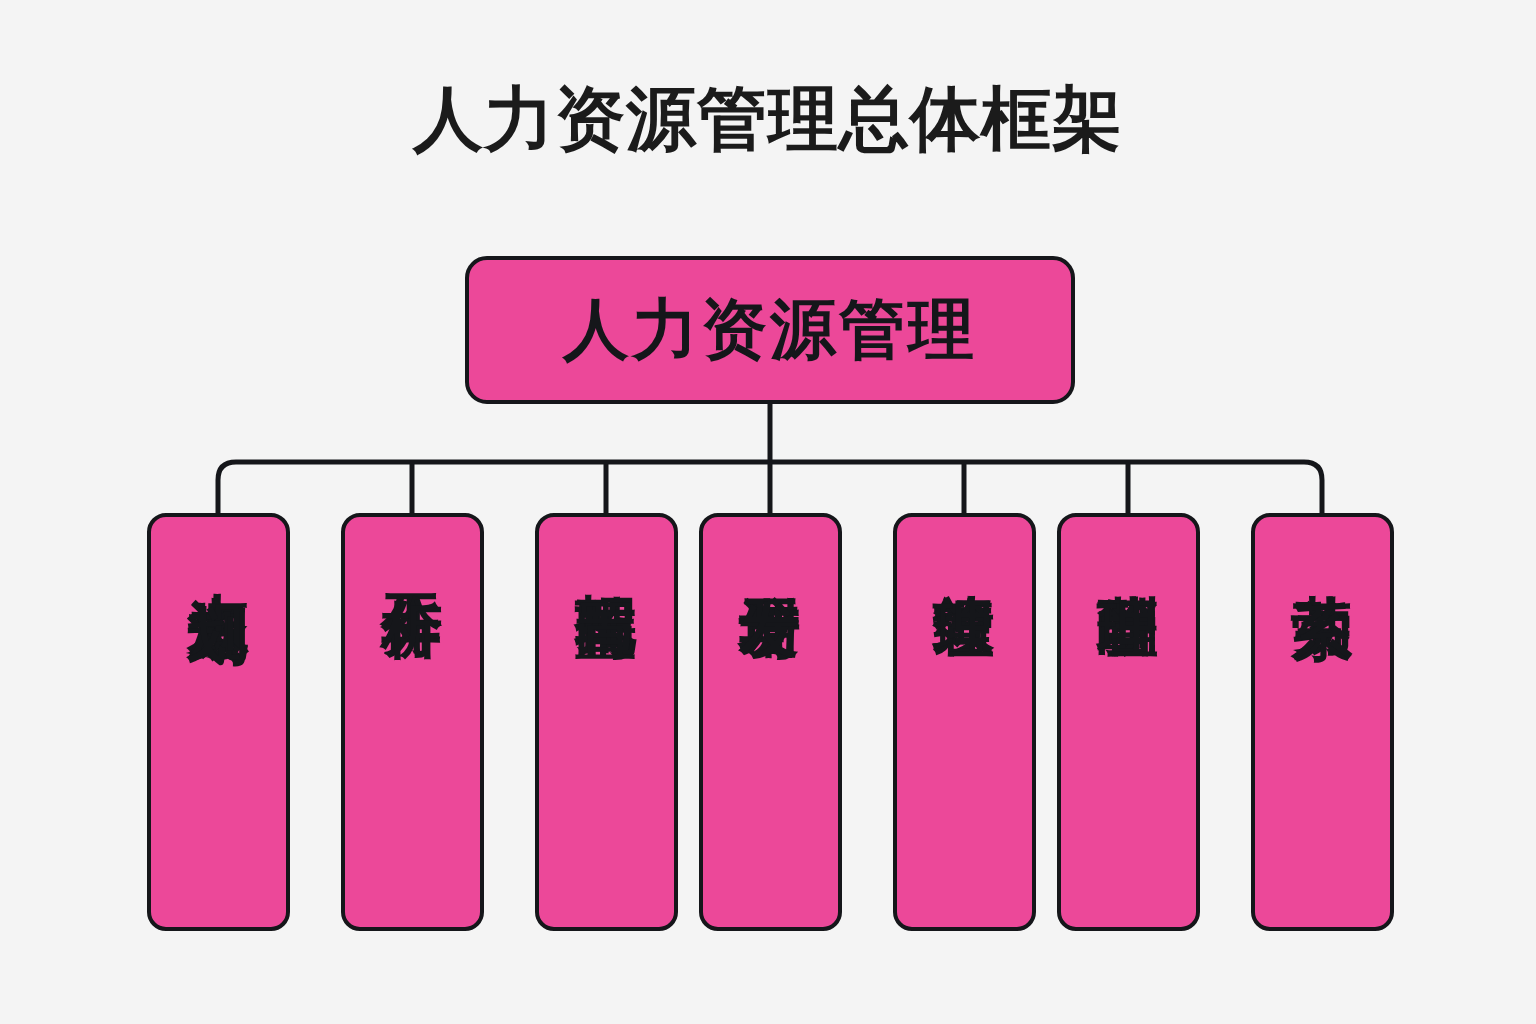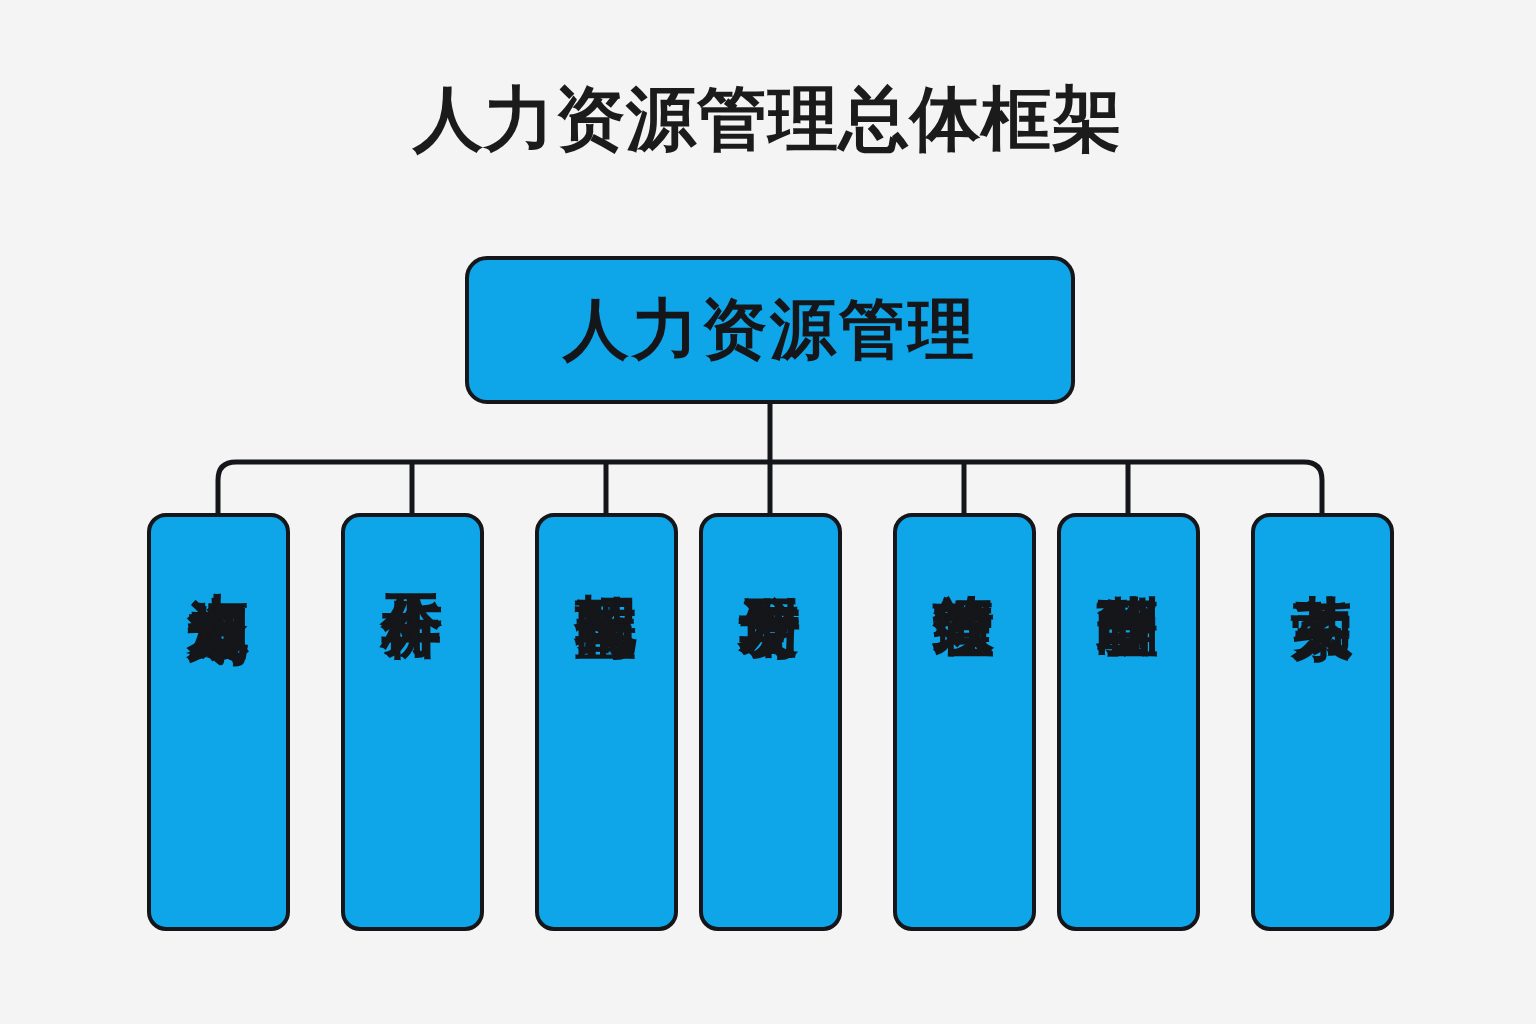--- a/index.html
+++ b/index.html
@@ -42,21 +42,21 @@
     top: 0;
     width: 1536px;
     height: 1024px;
     pointer-events: none;
   }
 
   
   .node {
     position: absolute;
     box-sizing: border-box;
-    background: #0ea5e9;
+    background: #ec4899;
     border: 4px solid #15161a;
     border-radius: 20px;
   }
 
   .root-node {
     left: 465px;
     top: 256px;
     width: 610px;
     height: 148px;
     border-radius: 22px;

